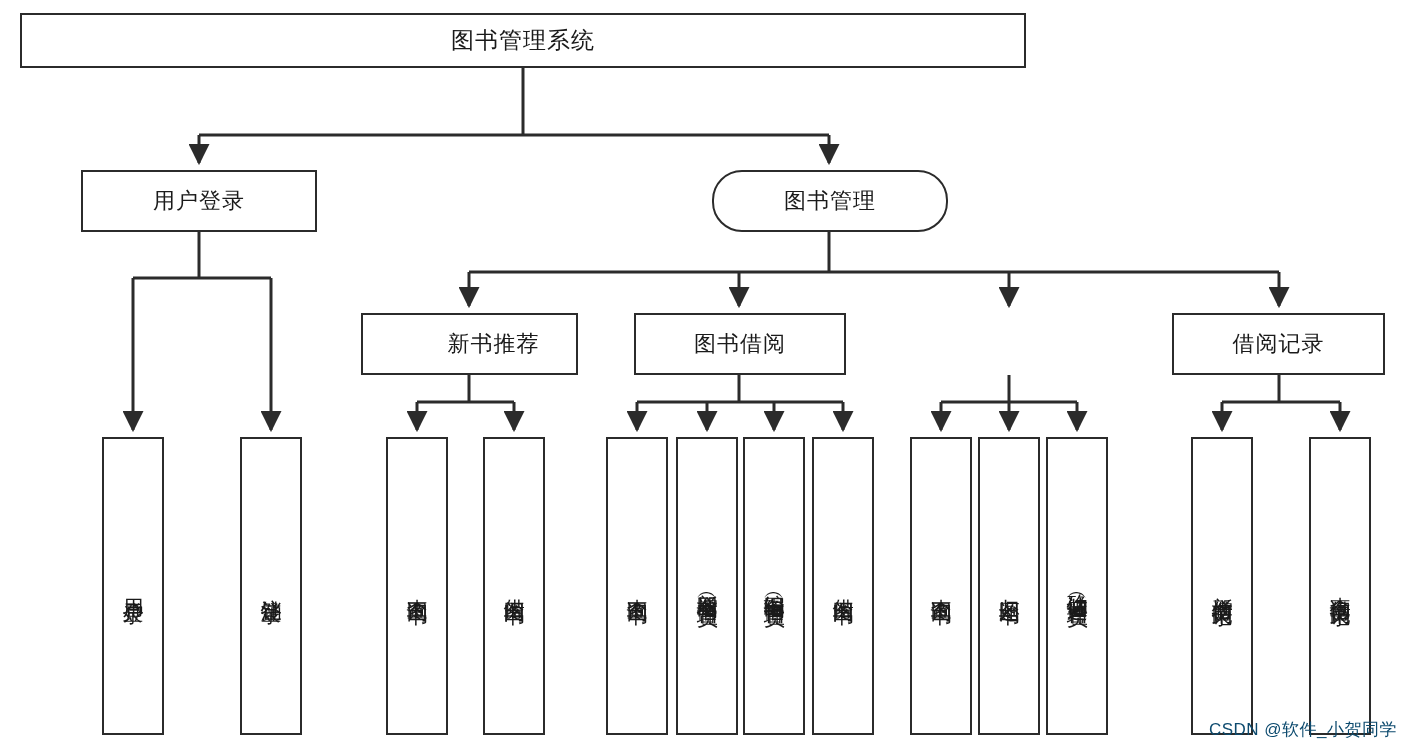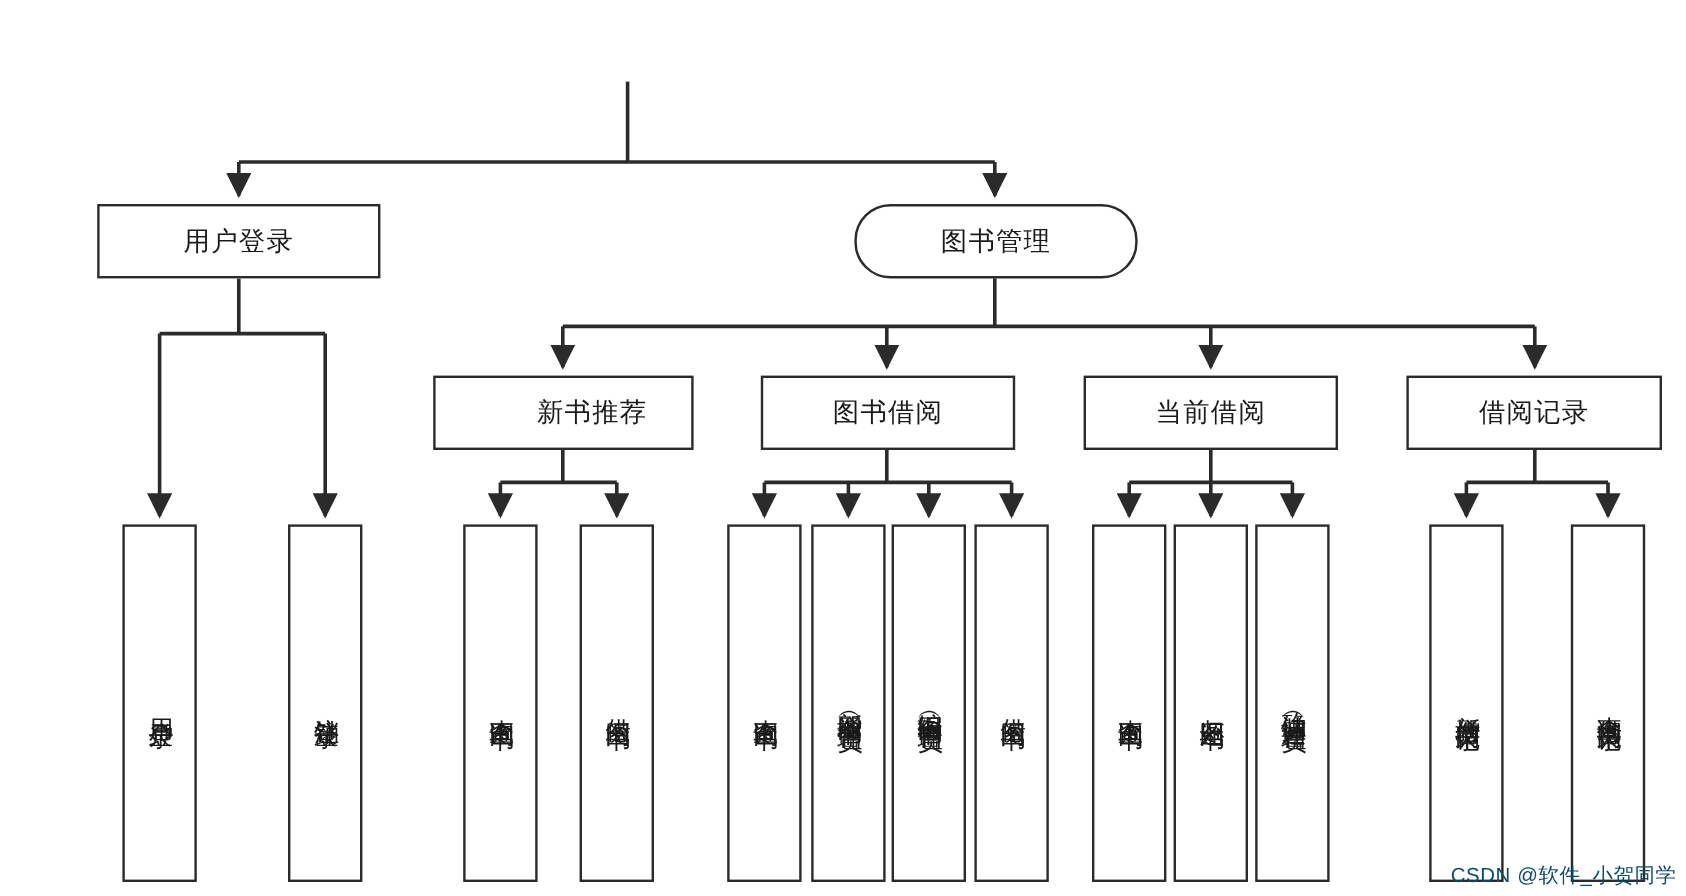--- a/index.html
+++ b/index.html
@@ -117,36 +117,36 @@
       <path d="M 1009 402 L 1009 430" marker-end="url(#arrow)"></path>
       <path d="M 1077 402 L 1077 430" marker-end="url(#arrow)"></path>
 
       <path d="M 1279 375 L 1279 402"></path>
       <path d="M 1222 402 L 1340 402"></path>
       <path d="M 1222 402 L 1222 430" marker-end="url(#arrow)"></path>
       <path d="M 1340 402 L 1340 430" marker-end="url(#arrow)"></path>
     </g>
   </svg>
 
+  <div class="node horiz root" style="left:20px; top:13px; width:1006px; height:55px;">
+    <span>图书管理系统</span>
+  </div>
 
   <div class="node horiz" style="left:81px; top:170px; width:236px; height:62px;">
     <span>用户登录</span>
   </div>
   <div class="node horiz" style="left:712px; top:170px; width:236px; height:62px;border-radius:30px;">
     <span>图书管理</span>
   </div>
 
   <div class="node horiz" style="left:361px; top:313px; width:217px; height:62px;padding-left:48px;">
     <span>新书推荐</span>
   </div>
   <div class="node horiz" style="left:634px; top:313px; width:212px; height:62px;">
     <span>图书借阅</span>
-  </div>
-  <div class="node horiz" style="left:903px; top:313px; width:212px; height:62px;">
-    <span>当前借阅</span>
   </div>
   <div class="node horiz" style="left:1172px; top:313px; width:213px; height:62px;">
     <span>借阅记录</span>
   </div>
 
   <div class="node leaf" style="left:102px; top:437px; width:62px; height:298px;">
     <span class="vtext">用户登录</span>
   </div>
   <div class="node leaf" style="left:240px; top:437px; width:62px; height:298px;">
     <span class="vtext">注销登录</span>

